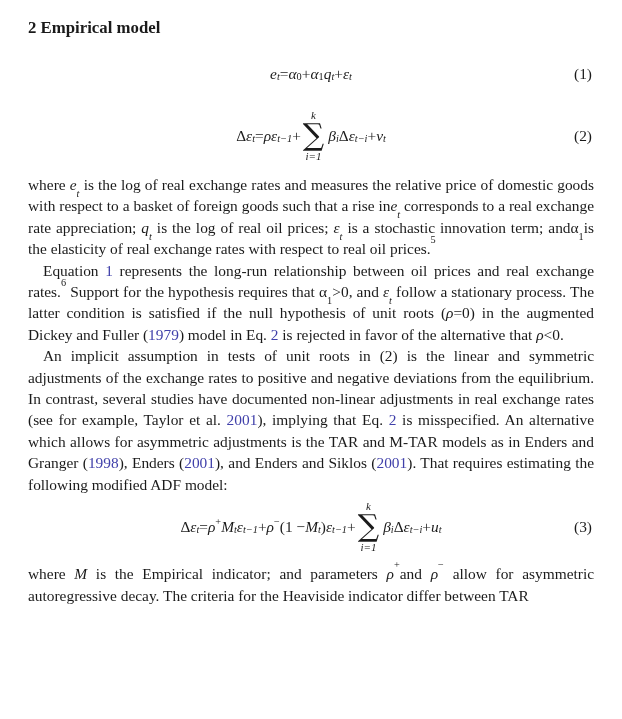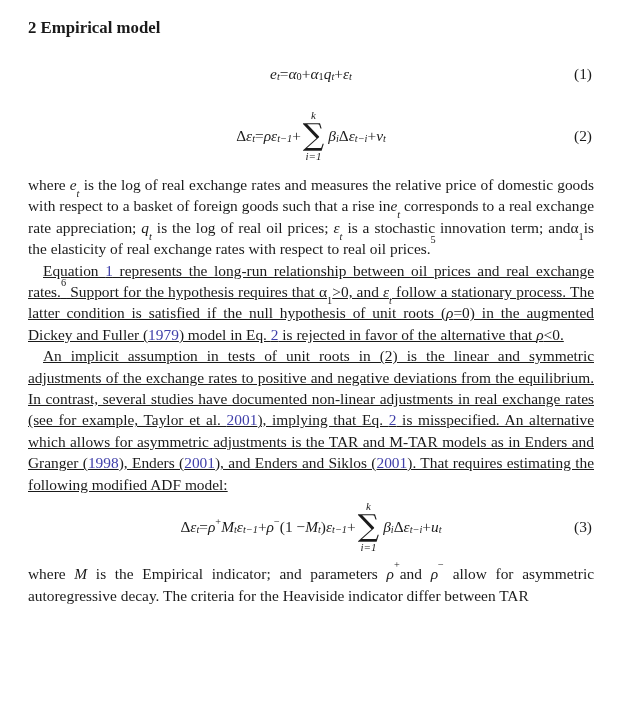--- a/index.html
+++ b/index.html
@@ -8,21 +8,21 @@
   body {
     width:622px; height:719px; background:#ffffff; overflow:hidden;
     font-family:"Liberation Serif","DejaVu Serif",serif;
     color:var(--ink);
   }
   .page { padding:12px 28px 0 28px; font-size:15.4px; line-height:21.4px; }
   .heading {
     font-size:16.8px; font-weight:bold; margin:6px 0 24px 0; line-height:20px;
   }
   p.para { margin:0; text-align:justify; }
-  p.indent { text-indent:15px;text-decoration:underline; }
+  p.indent { text-indent:15px; }
   .it { font-style:italic; }
   .ref-link { color:var(--link); cursor:pointer; }
   sub { font-size:10.3px; line-height:0; position:relative; top:3px; }
   sup { font-size:10.3px; line-height:0; position:relative; top:-5px; }
   .eq-row {
     position:relative; display:flex; justify-content:center; align-items:center;
     text-align:center; white-space:nowrap;
   }
   .eq-row.eq1 { margin:14px 0 22px 0; height:24px; }
   .eq-row.eq2 { margin:0 0 10px 0; height:56px; }

